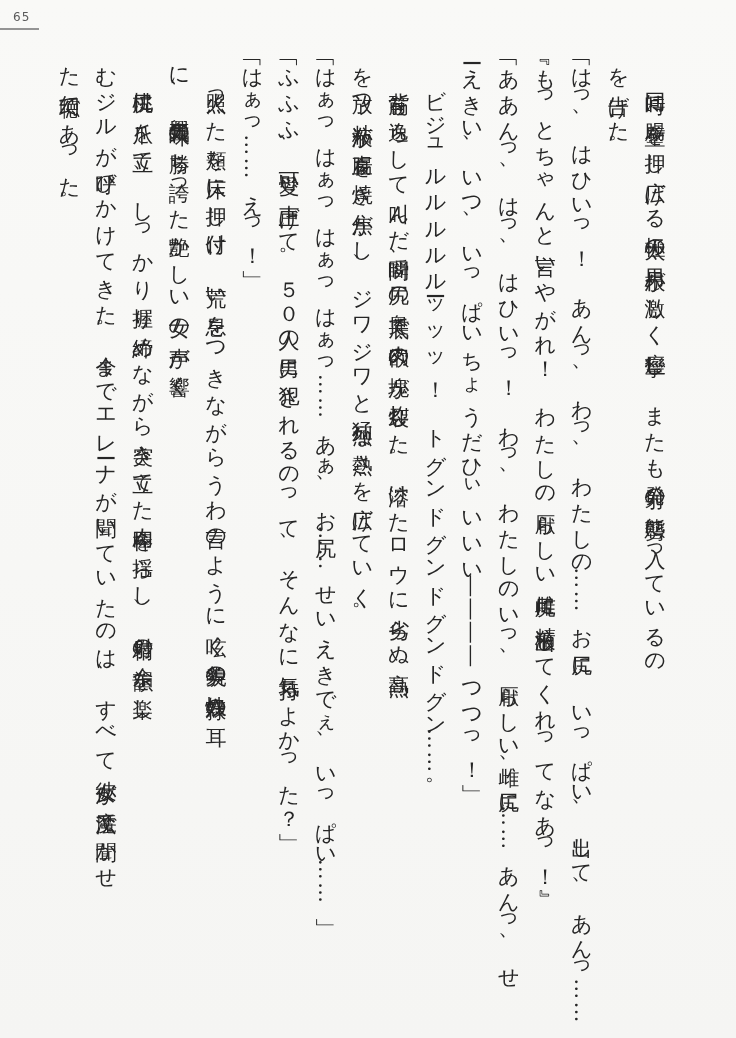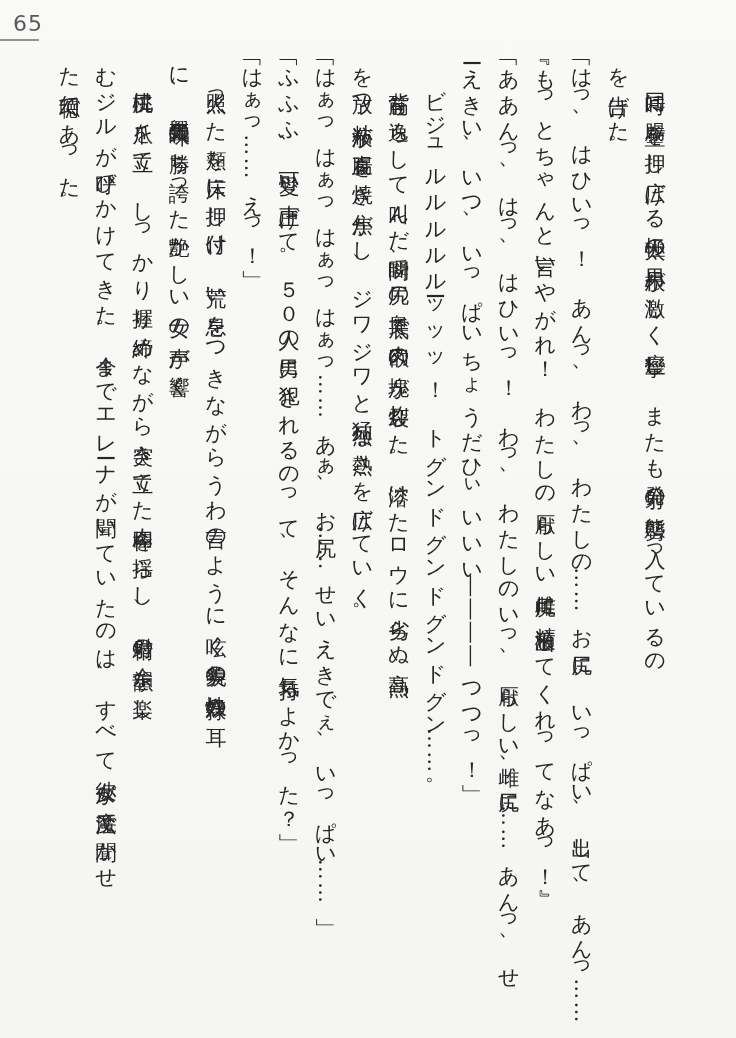--- a/index.html
+++ b/index.html
@@ -21,21 +21,21 @@
   
   .folio {
     position: absolute;
     top: 11px;
     left: 0;
     font-family: "DejaVu Sans", "Liberation Sans", sans-serif;
   }
   .folio-num {
     display: block;
     padding-left: 13px;
-    font-size: 22px;
+    font-size: 12px;
     line-height: 1.15;
     color: #5a5a5a;
     letter-spacing: 1px;
   }
   .folio-rule {
     margin-top: 3px;
     width: 39px;
     height: 2px;
     background: #949494;
   }

